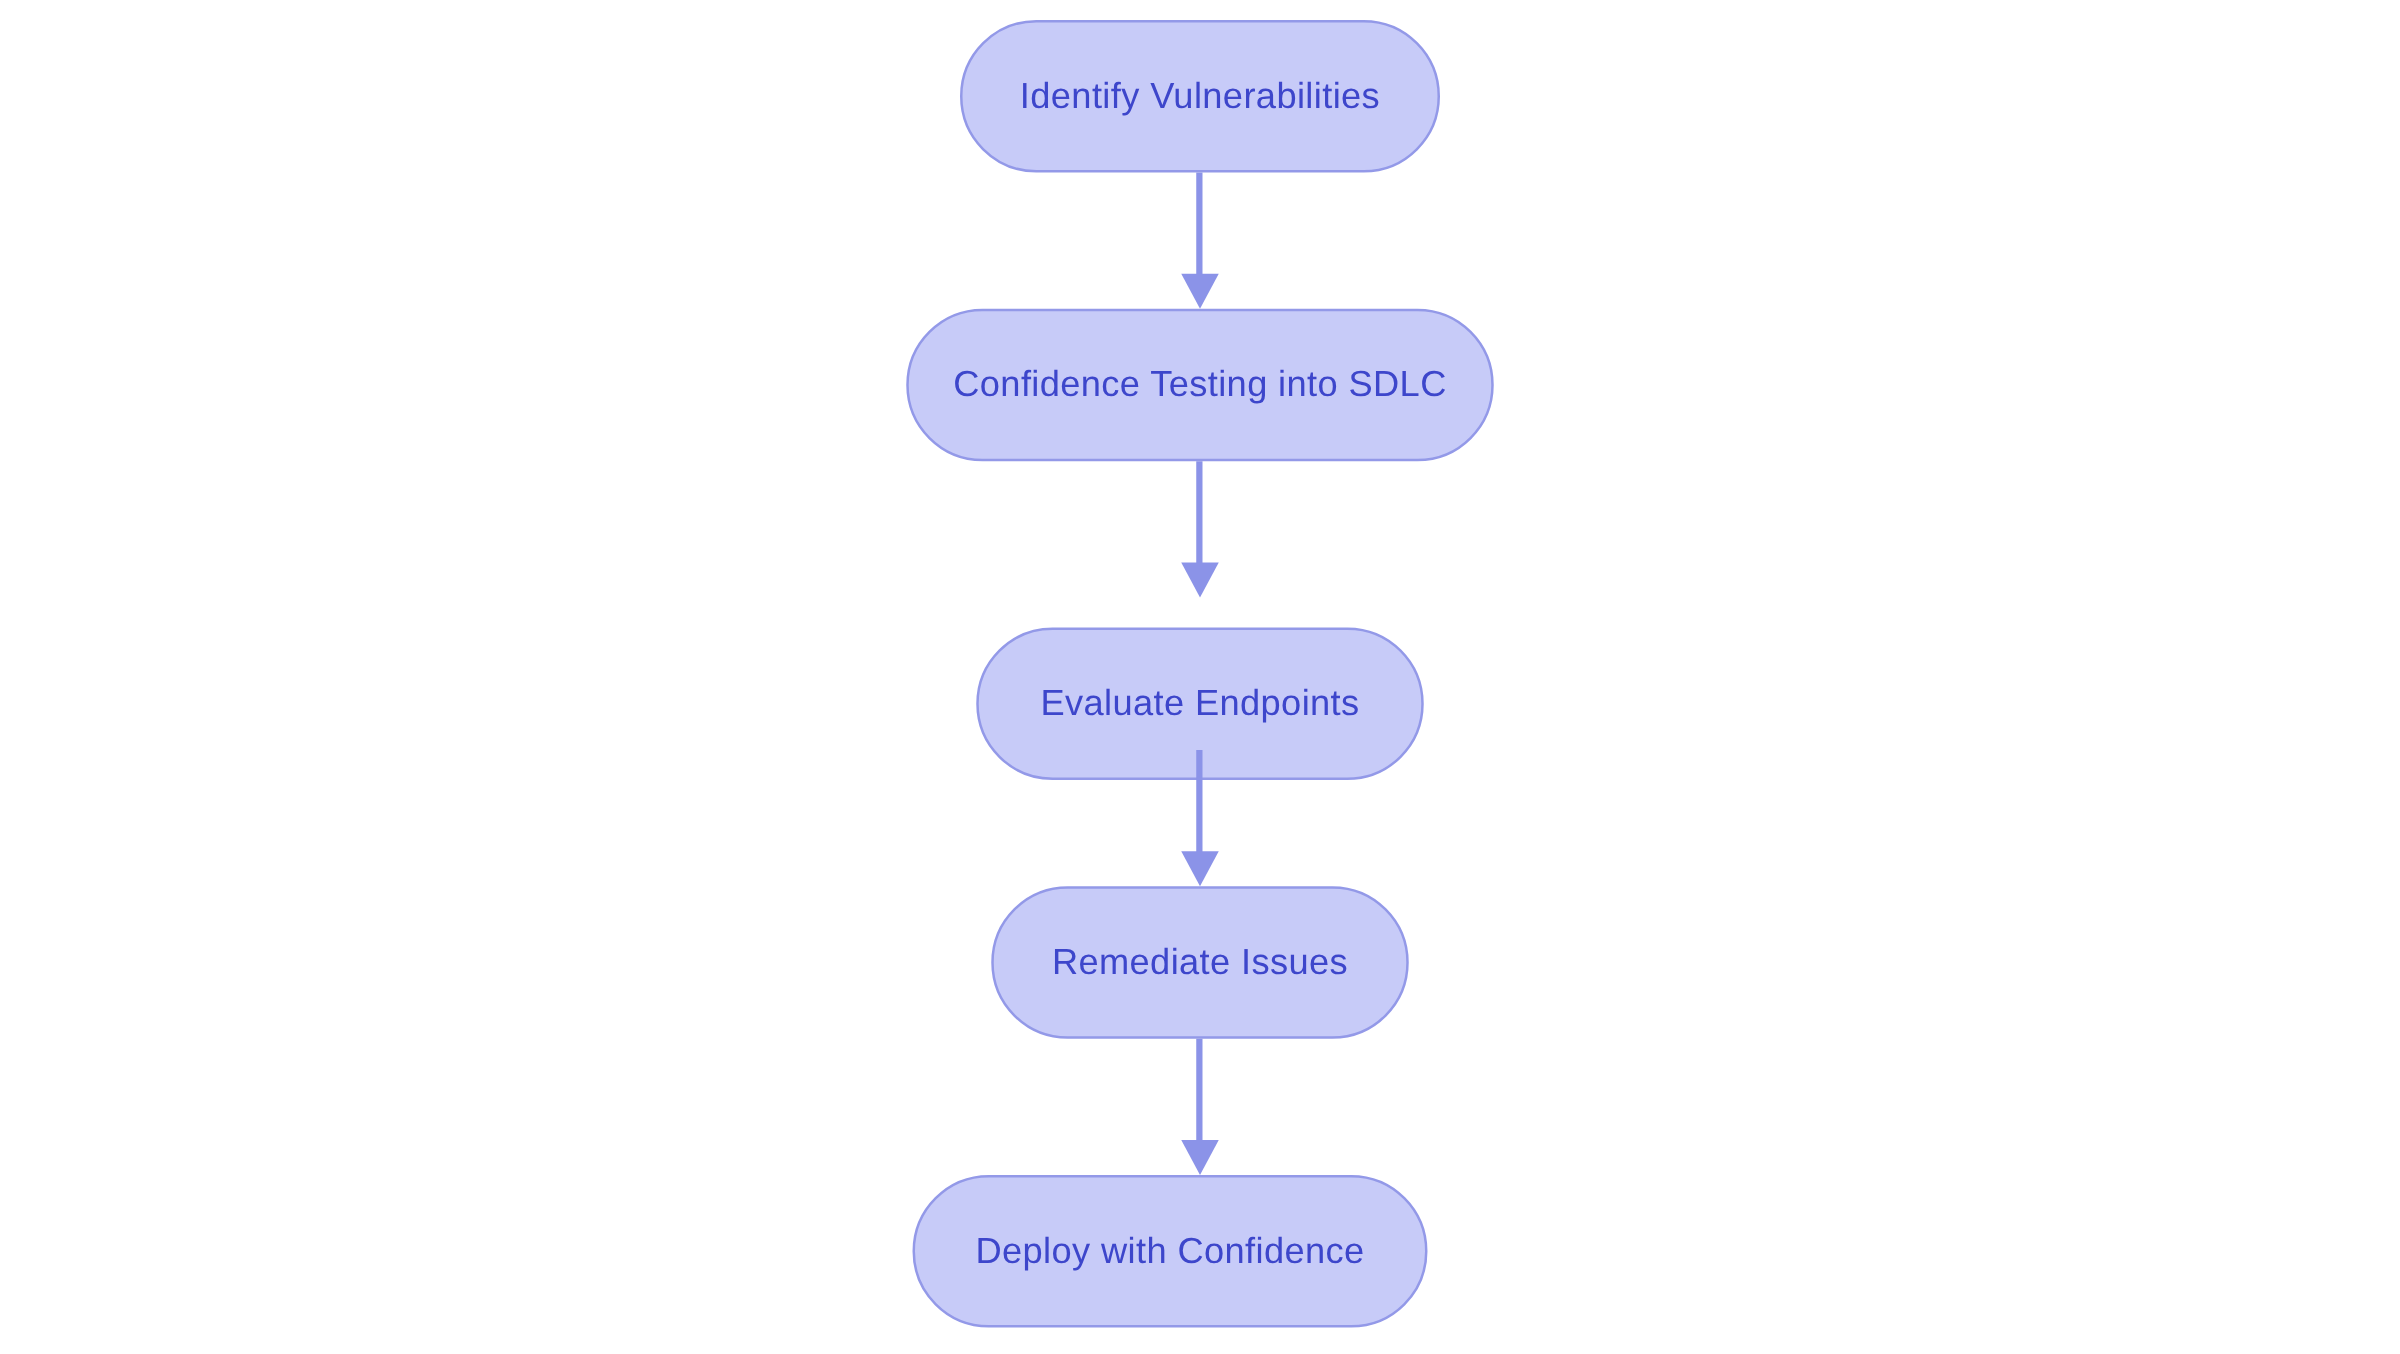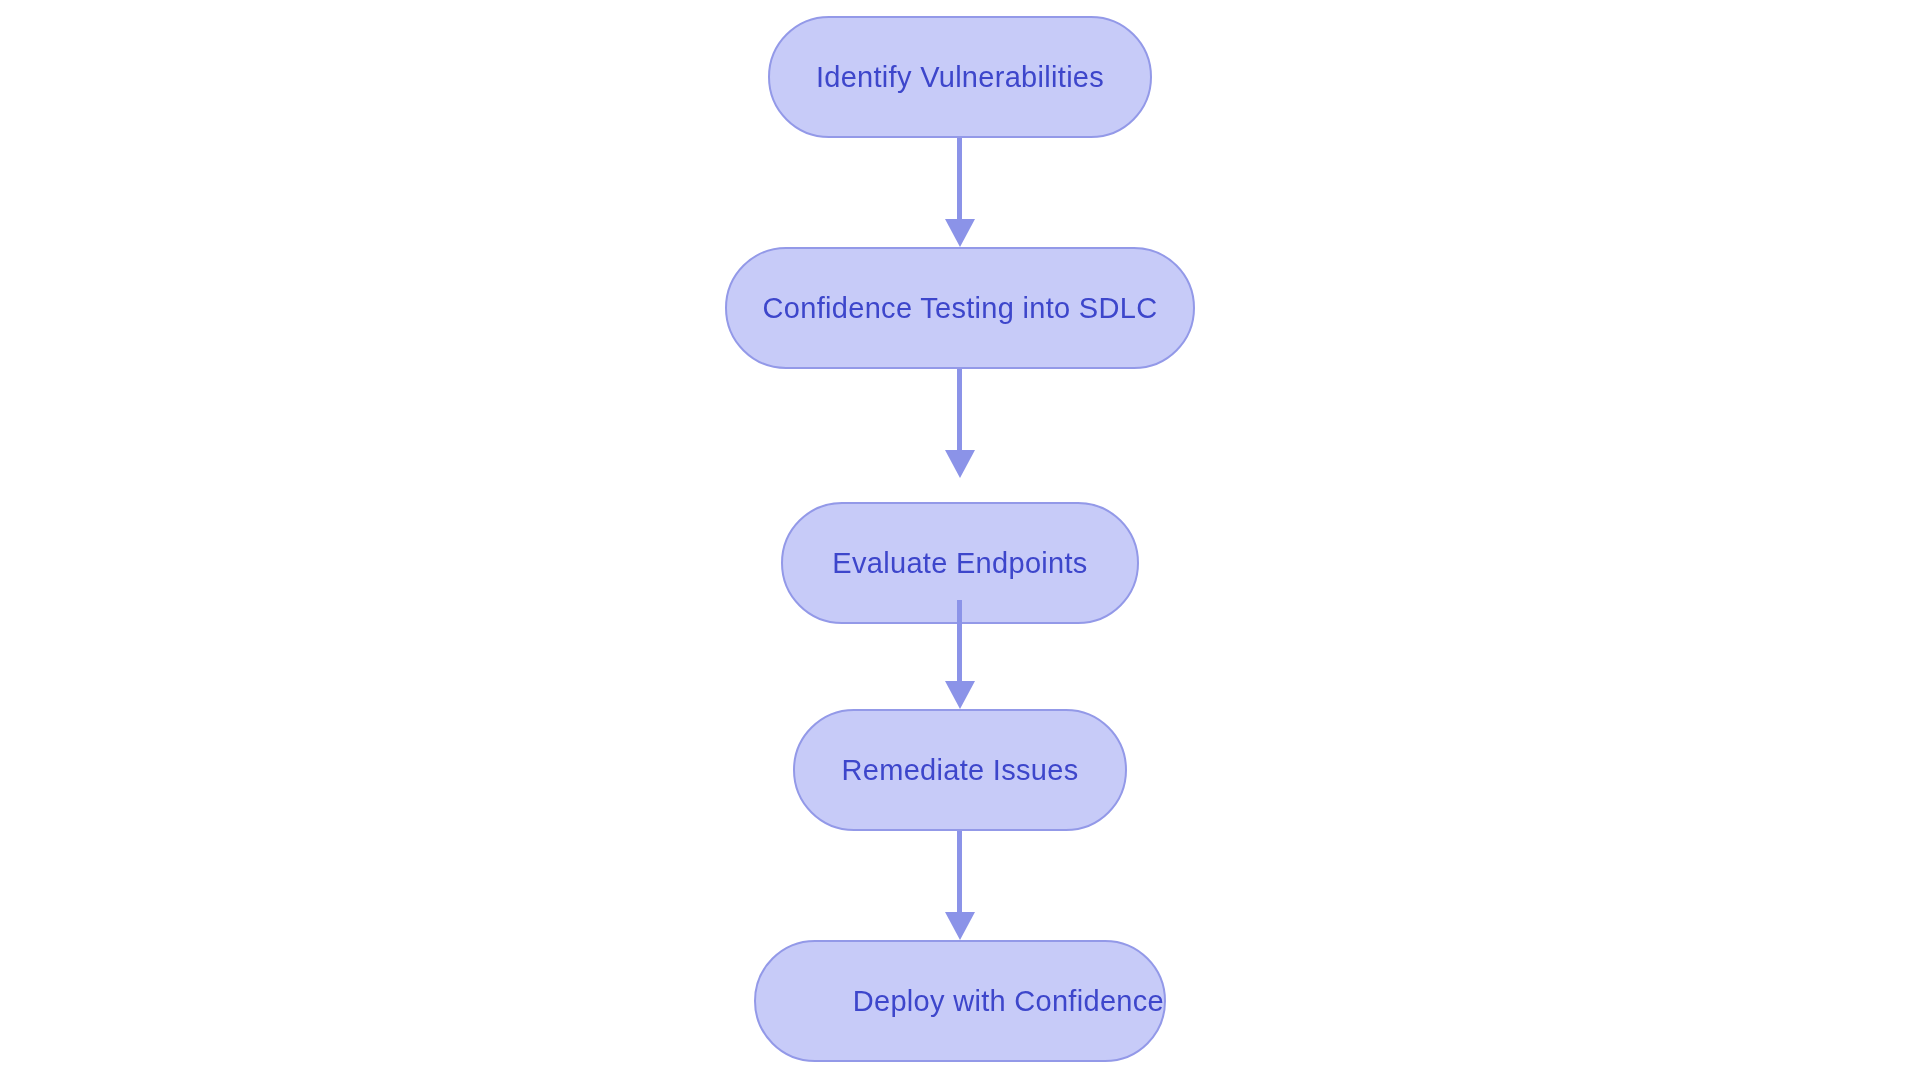--- a/index.html
+++ b/index.html
@@ -28,21 +28,21 @@
     color: var(--node-text, #3d46cb);
     font-size: 29px;
     font-weight: 400;
     letter-spacing: 0.3px;
     white-space: nowrap;
   }
   .n1 { left: 768px; top: 16px;  width: 384px; }
   .n2 { left: 725px; top: 247px; width: 470px; }
   .n3 { left: 781px; top: 478px; width: 358px; margin-top: 24px; }
   .n4 { left: 793px; top: 709px; width: 334px; }
-  .n5 { left: 754px; top: 940px; width: 412px; justify-content: flex-end; }
+  .n5 { left: 730px; top: 940px; width: 412px; }
 
   .arrow {
     position: absolute;
     left: 945px;
     width: 30px;
     height: 109px;
   }
   .a1 { top: 138px; }
   .a2 { top: 369px; }
   .a3 { top: 600px; }

